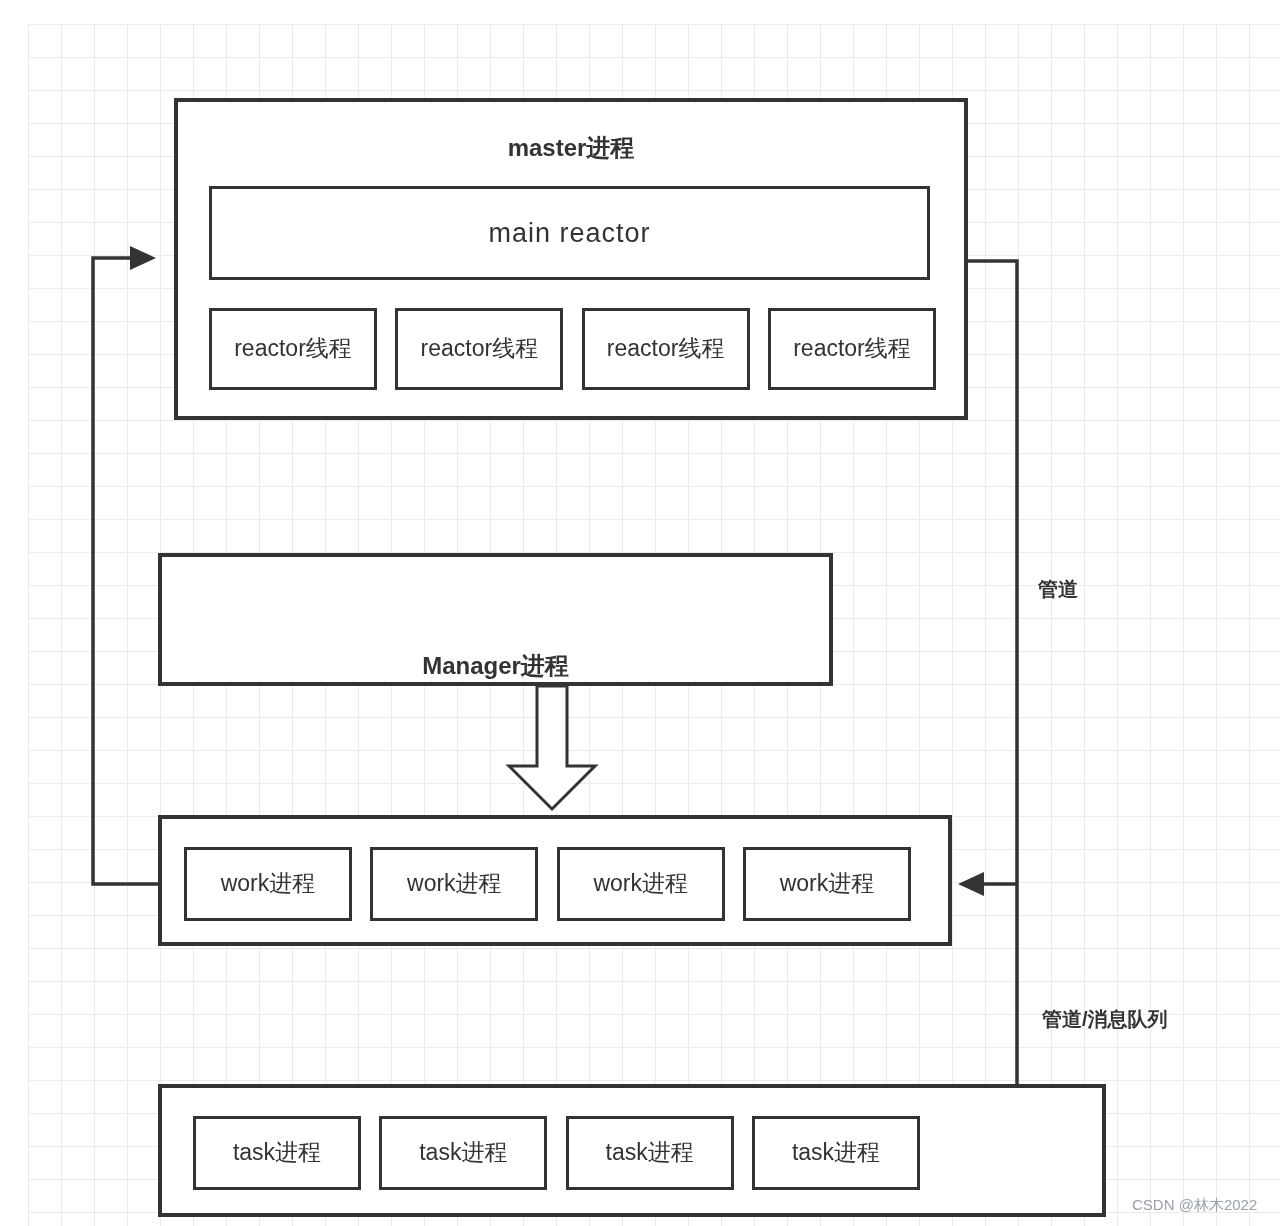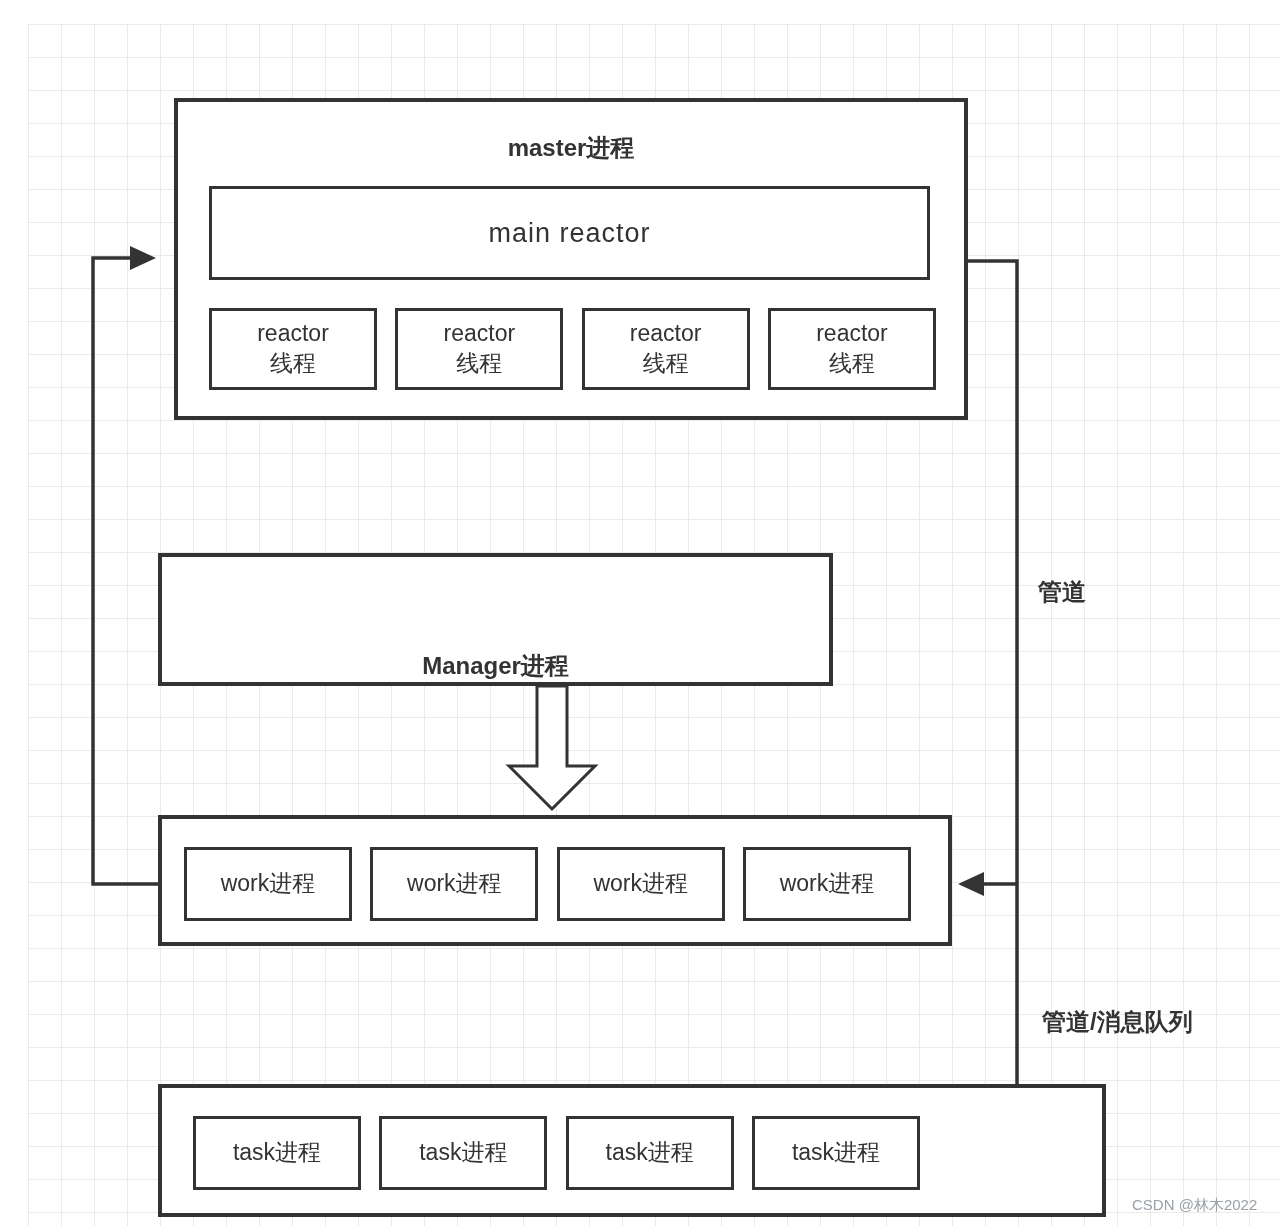--- a/index.html
+++ b/index.html
@@ -35,38 +35,38 @@
   .master .box-title{margin-top:30px;}
   .main-reactor{
     position:absolute;left:31px;top:84px;width:721px;height:94px;
     display:flex;align-items:center;justify-content:center;
     font-size:27px;font-weight:400;letter-spacing:1px;
   }
   .row{position:absolute;display:flex;justify-content:space-between;}
   .reactor-row{left:31px;top:206px;width:727px;height:82px;}
   .cell{
     width:168px;height:100%;
-    display:flex;flex-direction:column;align-items:center;justify-content:center;
+    display:flex;flex-direction:row;align-items:center;justify-content:center;
     font-size:23px;font-weight:500;line-height:1.3;text-align:center;
   }
 
   .manager{
     left:158px;top:553px;width:675px;height:133px;
     display:flex;align-items:flex-end;justify-content:center;
   }
 
   svg.big-arrow{position:absolute;left:500px;top:686px;width:104px;height:126px;overflow:visible;}
   svg.big-arrow polygon{fill:#ffffff;stroke:var(--line-color);stroke-width:3;stroke-linejoin:miter;}
 
   .workers{left:158px;top:815px;width:794px;height:131px;}
   .workers .row{left:22px;top:28px;width:727px;height:74px;}
   .tasks{left:158px;top:1084px;width:948px;height:133px;}
   .tasks .row{left:31px;top:28px;width:727px;height:74px;}
 
-  .side-label{position:absolute;font-size:24px;font-weight:600;white-space:nowrap;}
+  .side-label{position:absolute;font-size:20px;font-weight:600;white-space:nowrap;}
   .pipe-label{left:1038px;top:576px;}
   .pipe-queue-label{left:1042px;top:1006px;}
 
   .watermark{position:absolute;left:1132px;top:1196px;font-size:15px;color:var(--watermark-color);white-space:nowrap;}
 </style>
 </head>
 <body>
 
 <div class="page">
 

